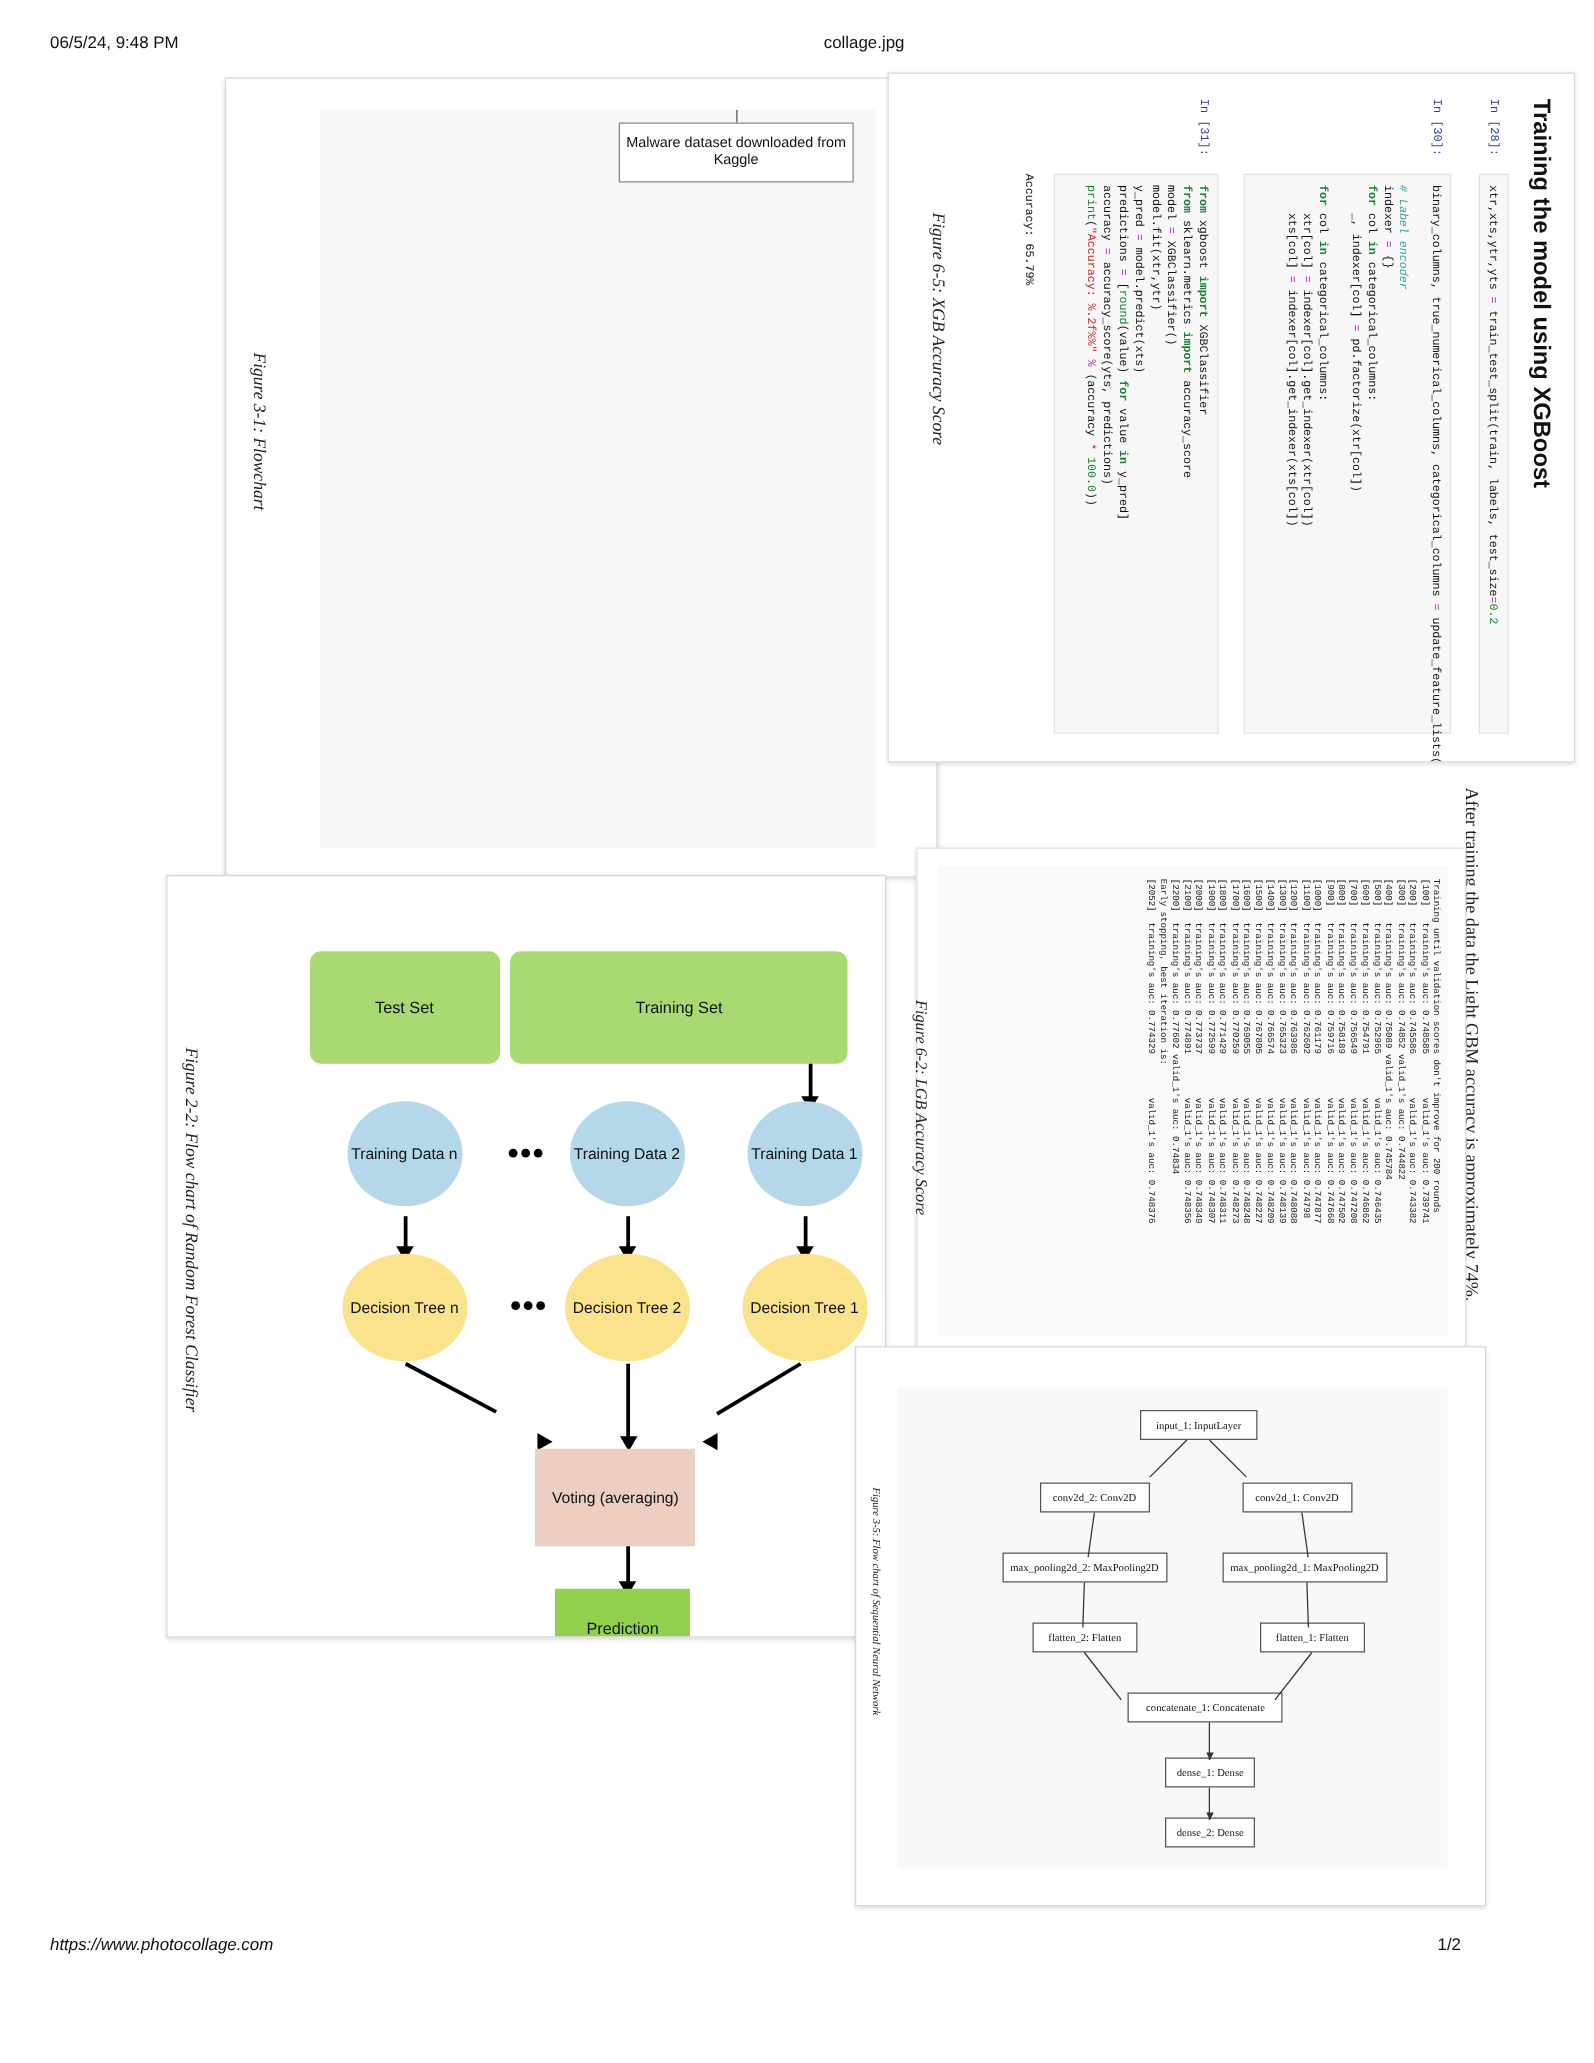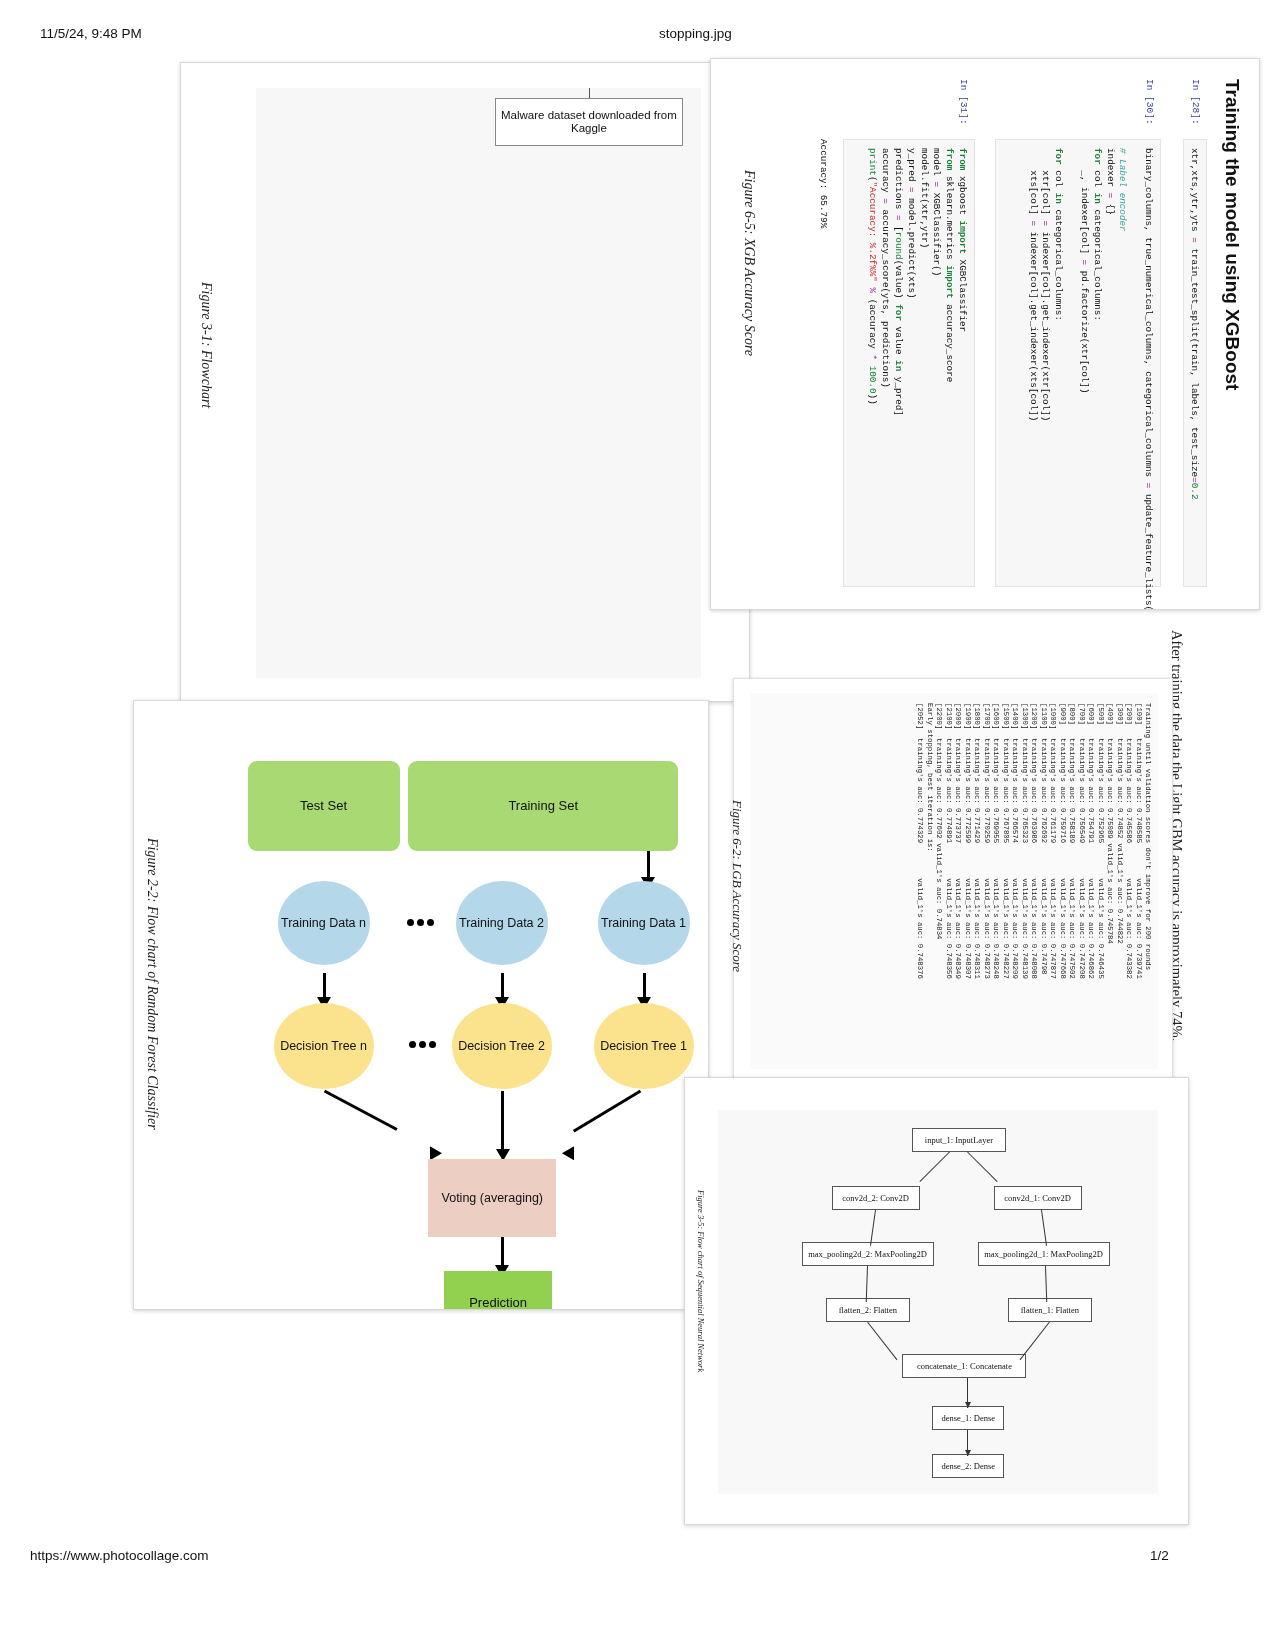--- a/index.html
+++ b/index.html
@@ -14,21 +14,21 @@
 
   
   .print-hdr, .print-ftr {
     position:absolute; left:0; width:1275px;
     font-size:13.5px; color:#111;
   }
   .print-hdr { top:26px; }
   .print-ftr { top:1548px; }
   .ph-left  { position:absolute; left:40px; }
   .ph-mid   { position:absolute; left:659px; }
-  .pf-left  { position:absolute; left:30px; }
+  .pf-left  { position:absolute; left:40px;font-style:italic; }
   .pf-right { position:absolute; left:1150px; }
 
   
   .card {
     position:absolute; background:#fff;
     border:1px solid #d8d8d8;
     box-shadow:0 1px 4px rgba(0,0,0,.18);
     overflow:hidden;
   }
   .inner {
@@ -118,22 +118,22 @@
     font-family:"Liberation Serif", serif; font-size:8.5px; color:#111;
   }
   .nn-ln { position:absolute; background:#333; height:1px; transform-origin:0 50%; }
   .nn-head { position:absolute; width:0;height:0;
     border-top:3px solid transparent;border-bottom:3px solid transparent;border-right:6px solid #333;}
 </style>
 </head>
 <body>
 
 <div class="print-hdr">
-  <span class="ph-left">11/5/24, 9:48 PM</span>
-  <span class="ph-mid">stopping.jpg</span>
+  <span class="ph-left">06/5/24, 9:48 PM</span>
+  <span class="ph-mid">collage.jpg</span>
 </div>
 
 <div class="card" style="left:180px; top:62px; width:570px; height:640px;">
   <div class="inner" style="left:75px; top:25px; width:445px; height:590px;">
 
     <div class="fig90" style="left:445px; top:0px; width:590px; height:445px;">
 
       <div class="fbox" style="left:10px; top:18px; width:48px; height:188px; writing-mode:vertical-rl; transform:rotate(180deg);">
         <span>Malware dataset downloaded from Kaggle</span>
       </div>

